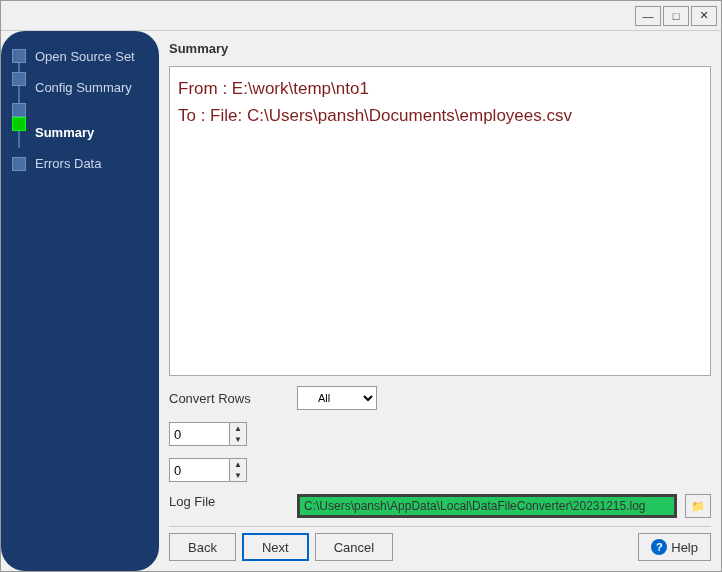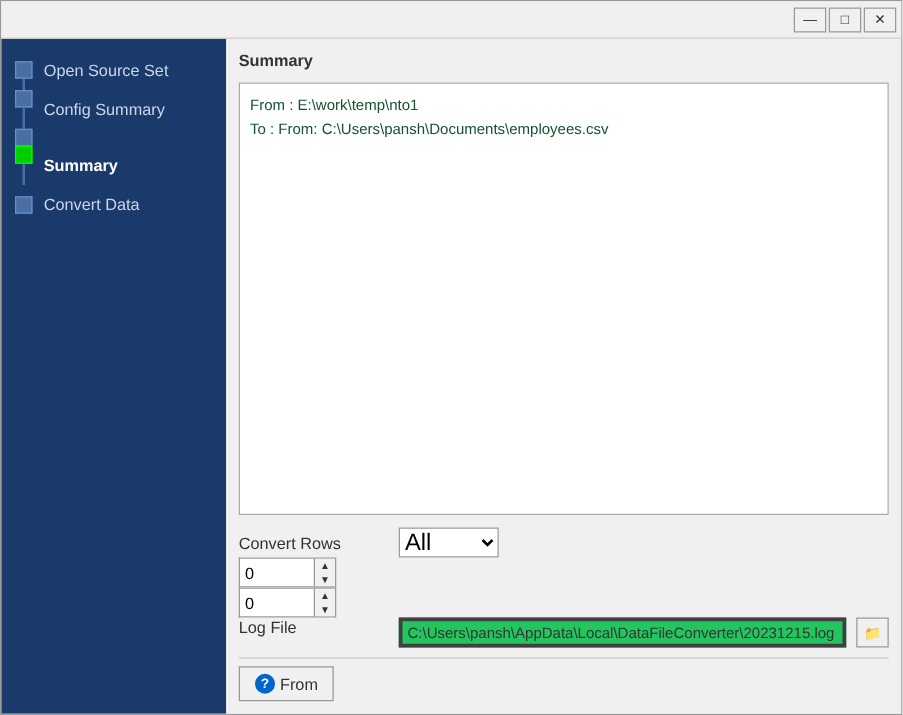--- a/index.html
+++ b/index.html
@@ -50,26 +50,27 @@
       color: #333;
     }
 
     .main-content {
       display: flex;
       flex: 1;
       overflow: hidden;
     }
 
     .sidebar {
-      width: 180px;
+      width: 158px;
       background: #1a3a6b;
       padding: 10px 0;
       display: flex;
       flex-direction: column;
       gap: 0;
+      border-radius: 24px;
     }
 
     .content-area {
       flex: 1;
       display: flex;
       flex-direction: column;
       padding: 10px;
       background: #f0f0f0;
     }
 
@@ -79,33 +80,33 @@
       color: #333;
       margin-bottom: 6px;
       padding-bottom: 4px;
     }
 
     .summary-box {
       flex: 1;
       background: white;
       border: 1px solid #aaa;
       padding: 8px;
-      font-size: 12px;
-      color: #14532d;
+      font-size: 17px;
+      color: #7f1d1d;
       line-height: 1.6;
       overflow: auto;
       margin-bottom: 10px;
       min-height: 300px;
     }
 
     .form-section {
       background: #f0f0f0;
       display: flex;
       flex-direction: column;
-      gap: 0;
+      gap: 12px;
       margin-bottom: 8px;
     }
 
     .form-row {
       display: flex;
       align-items: center;
       gap: 8px;
     }
 
     .form-label {
@@ -120,22 +121,22 @@
       display: flex;
       align-items: center;
       gap: 4px;
     }
 
     .select-control {
       width: 80px;
       height: 24px;
       border: 1px solid #999;
       background: white;
-      padding: 0 0;
-      font-size: 19px;
+      padding: 0 16px;
+      font-size: 11px;
       cursor: pointer;
     }
 
     .spinner-control {
       display: flex;
       align-items: stretch;
       height: 24px;
     }
 
     .spinner-input {
@@ -350,33 +351,33 @@
             <div class="step-box active-step"></div>
             <div class="step-line"></div>
           </div>
           <div class="step-text">Summary</div>
         </div>
 
         <div class="nav-step">
           <div class="step-col">
             <div class="step-box"></div>
           </div>
-          <div class="step-text">Convert Data</div>
+          <div class="step-text">Errors Data</div>
         </div>
 
       </div>
     </div>
 
     <div class="content-area">
 
       <div class="summary-title">Summary</div>
 
       <div class="summary-box">
         <div>From : E:\work\temp\nto1</div>
-        <div>To : From: C:\Users\pansh\Documents\employees.csv</div>
+        <div>To : File: C:\Users\pansh\Documents\employees.csv</div>
       </div>
 
       <div class="form-section">
 
         <div class="form-row">
           <div class="form-label">Convert Rows</div>
           <div class="form-control">
             <select class="select-control">
               <option>All</option>
               <option>First N</option>
@@ -413,23 +414,28 @@
           <div class="form-label">Log File</div>
           <input type="text" class="log-file-input" value="C:\Users\pansh\AppData\Local\DataFileConverter\20231215.log" style="">
           <button class="log-file-btn">
             <span>📁</span>
           </button>
         </div>
 
       </div>
 
       <div class="footer">
+        <div class="footer-left">
+          <button class="btn">Back</button>
+          <button class="btn primary">Next</button>
+          <button class="btn">Cancel</button>
+        </div>
         <div class="footer-right">
           <button class="btn help-btn">
             <div class="help-icon-circle">?</div>
-            <span>From</span>
+            <span>Help</span>
           </button>
         </div>
       </div>
 
     </div>
   </div>
 </div>
 
 </body></html>

